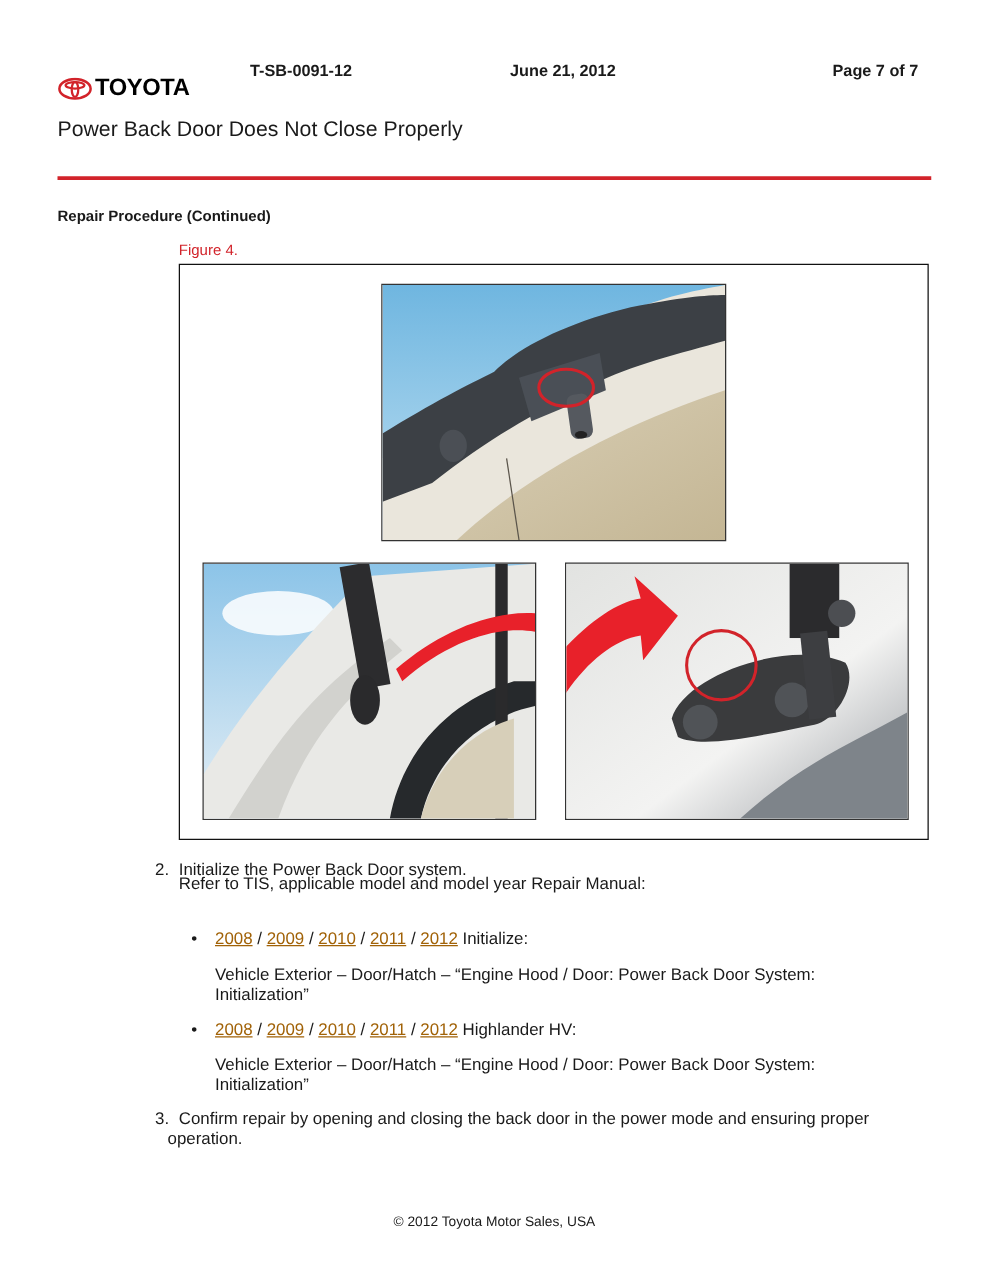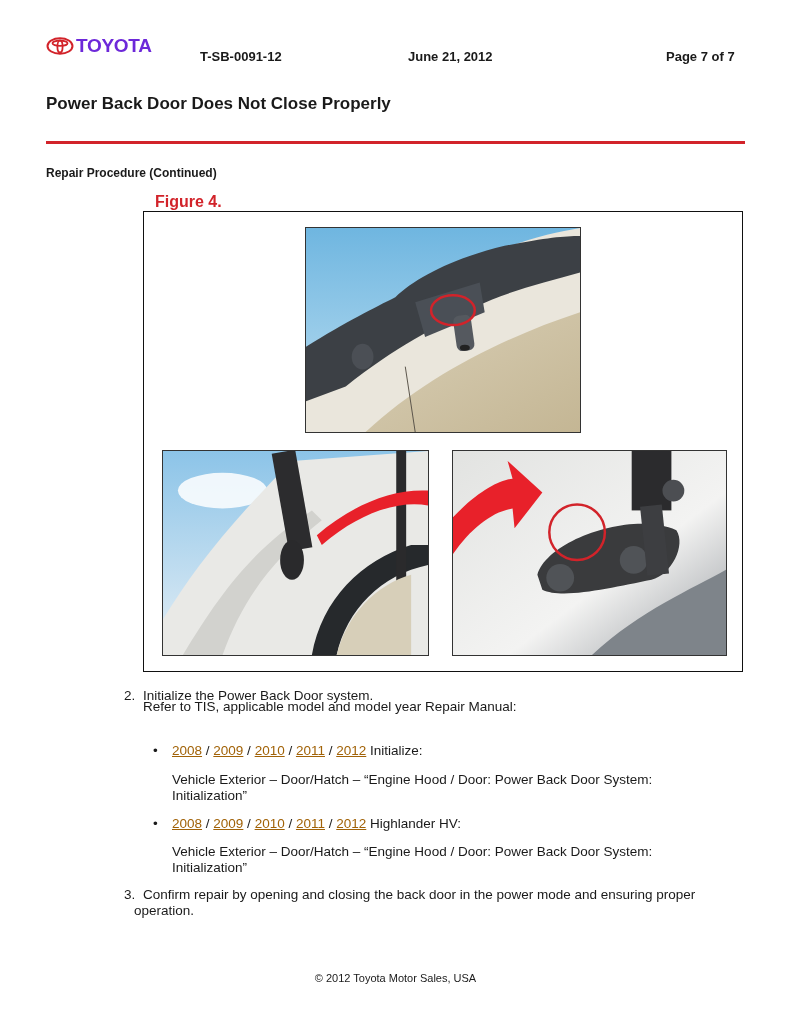--- a/index.html
+++ b/index.html
@@ -1,25 +1,25 @@
 <!DOCTYPE html>
 <html><head>
 <meta charset="utf-8">
 <style>
   html, body { margin:0; padding:0; background:#ffffff; }
   body { width:791px; height:1024px; position:relative; overflow:hidden;
          font-family:"Liberation Sans", sans-serif; color:#1a1a1a; }
   .abs { position:absolute; }
   .hdr { font-size:13px; font-weight:bold; top:49px; }
-  .logo { left:46px; top:35px; display:flex; align-items:center; color:#6d28d9; font-weight:bold; font-size:19px; letter-spacing:-0.3px; }
+  .logo { left:46px; top:60px; display:flex; align-items:center; color:#000000; font-weight:bold; font-size:19px; letter-spacing:-0.3px; }
   .logo svg { margin-right:2px; }
-  .title { left:46px; top:94px; font-size:17px; font-weight:bold; }
+  .title { left:46px; top:94px; font-size:17px; font-weight:normal; }
   .redrule { left:46px; top:141px; width:699px; height:3px; background:#d2232a; }
   .section { left:46px; top:166px; font-size:12px; font-weight:bold; }
-  .figlabel { left:155px; top:193px; font-size:16px; font-weight:bold; color:#d2232a; }
+  .figlabel { left:143px; top:193px; font-size:12px; font-weight:normal; color:#d2232a; }
   .figbox { left:143px; top:211px; width:600px; height:461px; border:1.5px solid #111; box-sizing:border-box; }
   .photo { position:absolute; border:1px solid #333; box-sizing:border-box; overflow:hidden; }
   .p1 { left:305px; top:227px; width:276px; height:206px; }
   .p2 { left:162px; top:450px; width:267px; height:206px; }
   .p3 { left:452px; top:450px; width:275px; height:206px; }
   .photo svg { display:block; width:100%; height:100%; }
   .txt { font-size:13.5px; line-height:17px; }
   a.lnk { color:#a16207; text-decoration:underline; }
   .it { }
   .footer { left:0; width:791px; text-align:center; top:964px; font-size:11px;margin-top:8px; }

